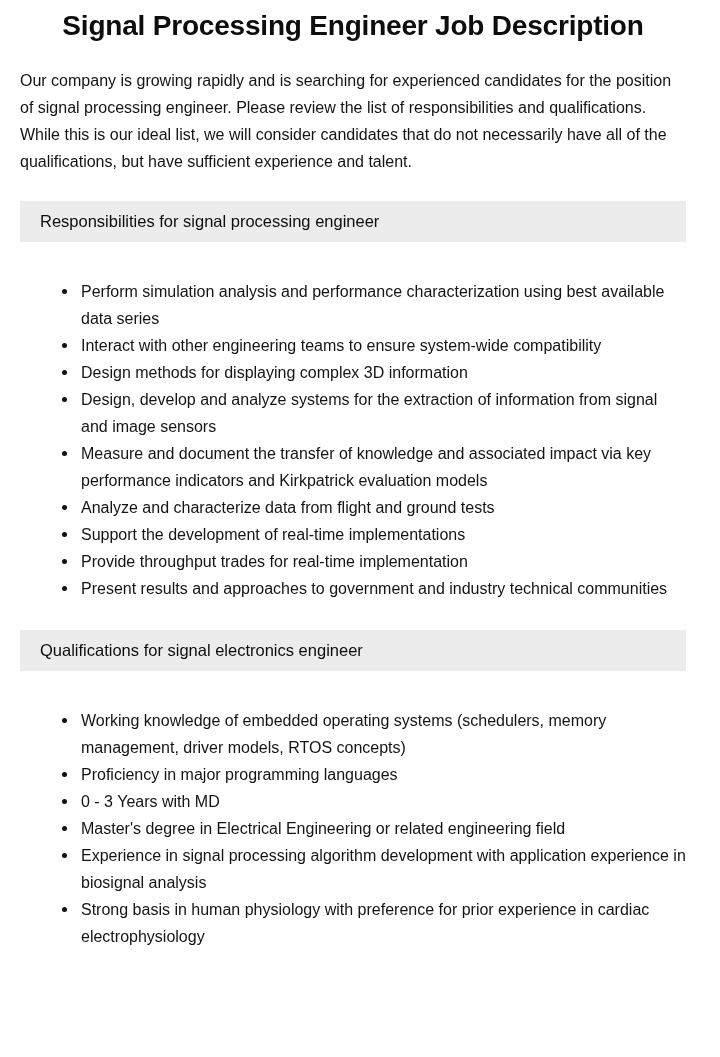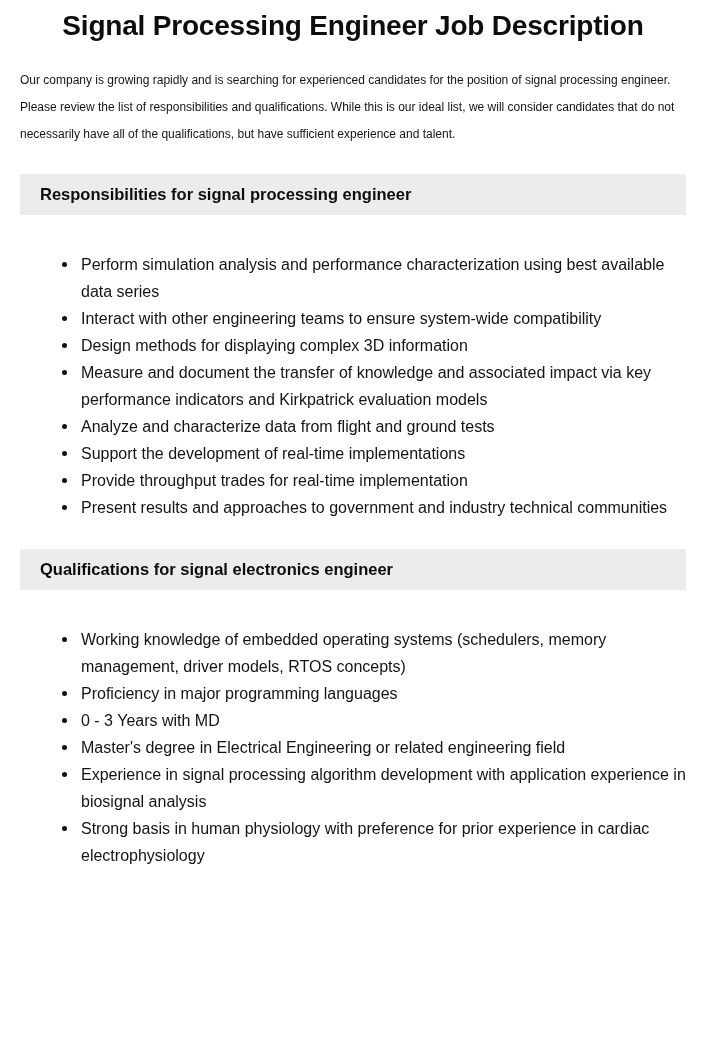--- a/index.html
+++ b/index.html
@@ -22,33 +22,33 @@
   .doc-title {
     font-size: 28px;
     line-height: 1.25;
     font-weight: 700;
     text-align: center;
     color: #0d0d0d;
     margin: 4px 0 24px 0;
     letter-spacing: -0.2px;
   }
   .intro {
-    font-size: 12px;
+    font-size: 16px;
     line-height: 27px;
     margin: 0 0 26px 0;
     color: #141414;
   }
   .section-header {
     background: #ececec;
     padding: 11px 0 11px 20px;
     margin: 0 0 14px 0;
   }
   .section-header span {
     font-size: 16.5px;
-    font-weight: 700;
+    font-weight: 400;
     color: #0d0d0d;
   }
   ul.bullet-list {
     margin: 0 0 28px 0;
     padding: 22px 0 0 42px;
     list-style: none;
   }
   ul.bullet-list li {
     position: relative;
     font-size: 16px;
@@ -78,20 +78,21 @@
   <p class="intro">Our company is growing rapidly and is searching for experienced candidates for the position of signal processing engineer. Please review the list of responsibilities and qualifications. While this is our ideal list, we will consider candidates that do not necessarily have all of the qualifications, but have sufficient experience and talent.</p>
 
   <div class="section">
     <div class="section-header">
       <span>Responsibilities for signal processing engineer</span>
     </div>
     <ul class="bullet-list">
       <li>Perform simulation analysis and performance characterization using best available data series</li>
       <li>Interact with other engineering teams to ensure system-wide compatibility</li>
       <li>Design methods for displaying complex 3D information</li>
+      <li>Design, develop and analyze systems for the extraction of information from signal and image sensors</li>
       <li>Measure and document the transfer of knowledge and associated impact via key performance indicators and Kirkpatrick evaluation models</li>
       <li>Analyze and characterize data from flight and ground tests</li>
       <li>Support the development of real-time implementations</li>
       <li>Provide throughput trades for real-time implementation</li>
       <li>Present results and approaches to government and industry technical communities</li>
     </ul>
   </div>
 
   <div class="section">
     <div class="section-header">

